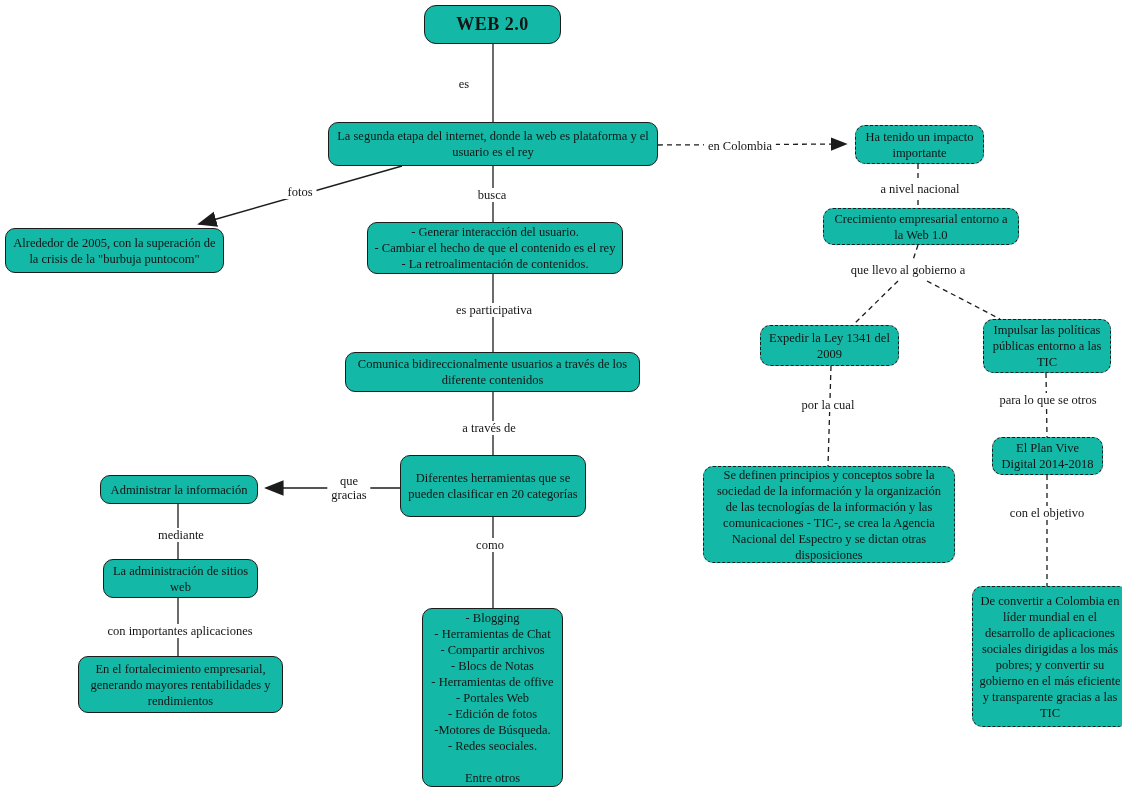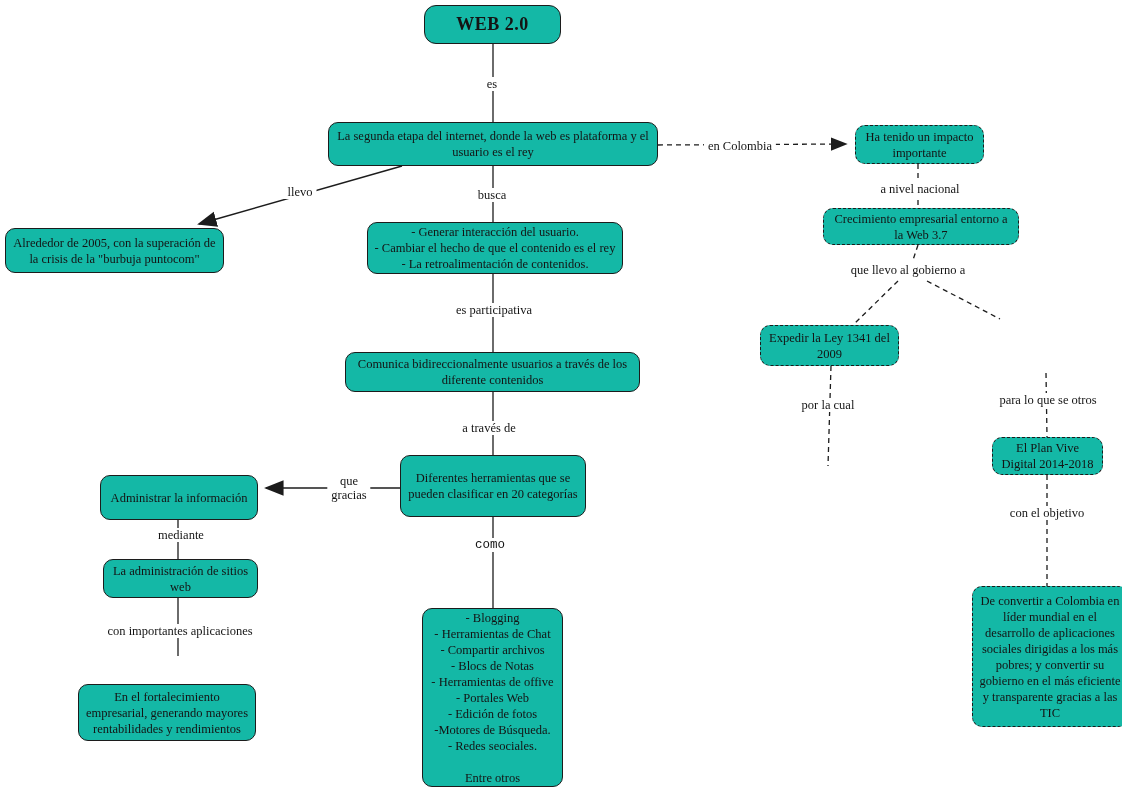--- a/index.html
+++ b/index.html
@@ -60,58 +60,60 @@
       <path d="M918,164 L918,208"></path>
       <path d="M918,245 L913,260"></path>
       <path d="M898,281 L853,325"></path>
       <path d="M927,281 L1000,319"></path>
       <path d="M831,366 L828,466"></path>
       <path d="M1046,373 L1047,437"></path>
       <path d="M1047,475 L1047,586"></path>
     </g>
   </svg>
 
-  <div class="elabel" style="left:492px;top:84px;">es</div>
+  <div class="elabel" style="left:464px;top:84px;">es</div>
   <div class="elabel" style="left:740px;top:146px;">en Colombia</div>
-  <div class="elabel" style="left:300px;top:192px;">llevo</div>
+  <div class="elabel" style="left:300px;top:192px;">fotos</div>
   <div class="elabel" style="left:492px;top:195px;">busca</div>
   <div class="elabel" style="left:494px;top:310px;">es participativa</div>
   <div class="elabel" style="left:489px;top:428px;">a través de</div>
   <div class="elabel" style="left:349px;top:488px;">que
 gracias</div>
   <div class="elabel" style="left:181px;top:535px;">mediante</div>
   <div class="elabel" style="left:180px;top:631px;">con importantes aplicaciones</div>
-  <div class="elabel" style="left:490px;top:545px;font-family:Liberation Mono, monospace;">como</div>
+  <div class="elabel" style="left:490px;top:545px;">como</div>
   <div class="elabel" style="left:920px;top:189px;">a nivel nacional</div>
   <div class="elabel" style="left:908px;top:270px;">que llevo al gobierno a</div>
   <div class="elabel" style="left:828px;top:405px;text-align:center;">por la cual</div>
   <div class="elabel" style="left:1048px;top:400px;">para lo que se otros</div>
   <div class="elabel" style="left:1047px;top:513px;">con el objetivo</div>
 
   <div class="node title-node" style="left:424px;top:5px;width:137px;height:39px;">WEB 2.0</div>
   <div class="node dashed" style="left:855px;top:125px;width:129px;height:39px;">Ha tenido un impacto importante</div>
   <div class="node" style="left:328px;top:122px;width:330px;height:44px;">La segunda etapa del internet, donde la web es plataforma y el usuario es el rey</div>
   <div class="node" style="left:5px;top:228px;width:219px;height:45px;">Alrededor de 2005, con la superación de la crisis de la "burbuja puntocom"</div>
   <div class="node" style="left:367px;top:222px;width:256px;height:52px;">- Generar interacción del usuario.
 - Cambiar el hecho de que el contenido es el rey
 - La retroalimentación de contenidos.</div>
   <div class="node" style="left:345px;top:352px;width:295px;height:40px;">Comunica bidireccionalmente usuarios a través de los diferente contenidos</div>
   <div class="node" style="left:400px;top:455px;width:186px;height:62px;">Diferentes herramientas que se pueden clasificar en 20 categorías</div>
-  <div class="node" style="left:100px;top:475px;width:158px;height:45px;">Administrar la información</div>
+  <div class="node" style="left:100px;top:475px;width:158px;height:29px;">Administrar la información</div>
   <div class="node" style="left:103px;top:559px;width:155px;height:39px;">La administración de sitios web</div>
-  <div class="node" style="left:78px;top:656px;width:178px;height:57px;margin-top:28px;">En el fortalecimiento empresarial, generando mayores rentabilidades y rendimientos</div>
+  <div class="node" style="left:78px;top:656px;width:205px;height:57px;">En el fortalecimiento empresarial, generando mayores rentabilidades y rendimientos</div>
   <div class="node" style="left:422px;top:608px;width:141px;height:179px;">- Blogging
 - Herramientas de Chat
 - Compartir archivos
 - Blocs de Notas
 - Herramientas de offive
 - Portales Web
 - Edición de fotos
 -Motores de  Búsqueda.
 - Redes seociales.
 
 Entre otros</div>
-  <div class="node dashed" style="left:823px;top:208px;width:196px;height:37px;">Crecimiento empresarial entorno a la Web 3.7</div>
+  <div class="node dashed" style="left:823px;top:208px;width:196px;height:37px;">Crecimiento empresarial entorno a la Web 1.0</div>
   <div class="node dashed" style="left:760px;top:325px;width:139px;height:41px;">Expedir la Ley 1341 del 2009</div>
+  <div class="node dashed" style="left:983px;top:319px;width:128px;height:54px;">Impulsar las políticas públicas entorno a las TIC</div>
+  <div class="node dashed" style="left:703px;top:466px;width:252px;height:97px;">Se definen principios y conceptos sobre la sociedad de la información y la organización de las tecnologías de la información y las comunicaciones - TIC-, se crea la Agencia Nacional del Espectro y se dictan otras disposiciones</div>
   <div class="node dashed" style="left:992px;top:437px;width:111px;height:38px;">El Plan Vive Digital 2014-2018</div>
   <div class="node dashed" style="left:972px;top:586px;width:156px;height:141px;">De convertir a Colombia en líder mundial en el desarrollo de aplicaciones sociales dirigidas a los más pobres; y convertir su gobierno en el más eficiente y transparente gracias a las TIC</div>
 
 </div>
 
 </body></html>

